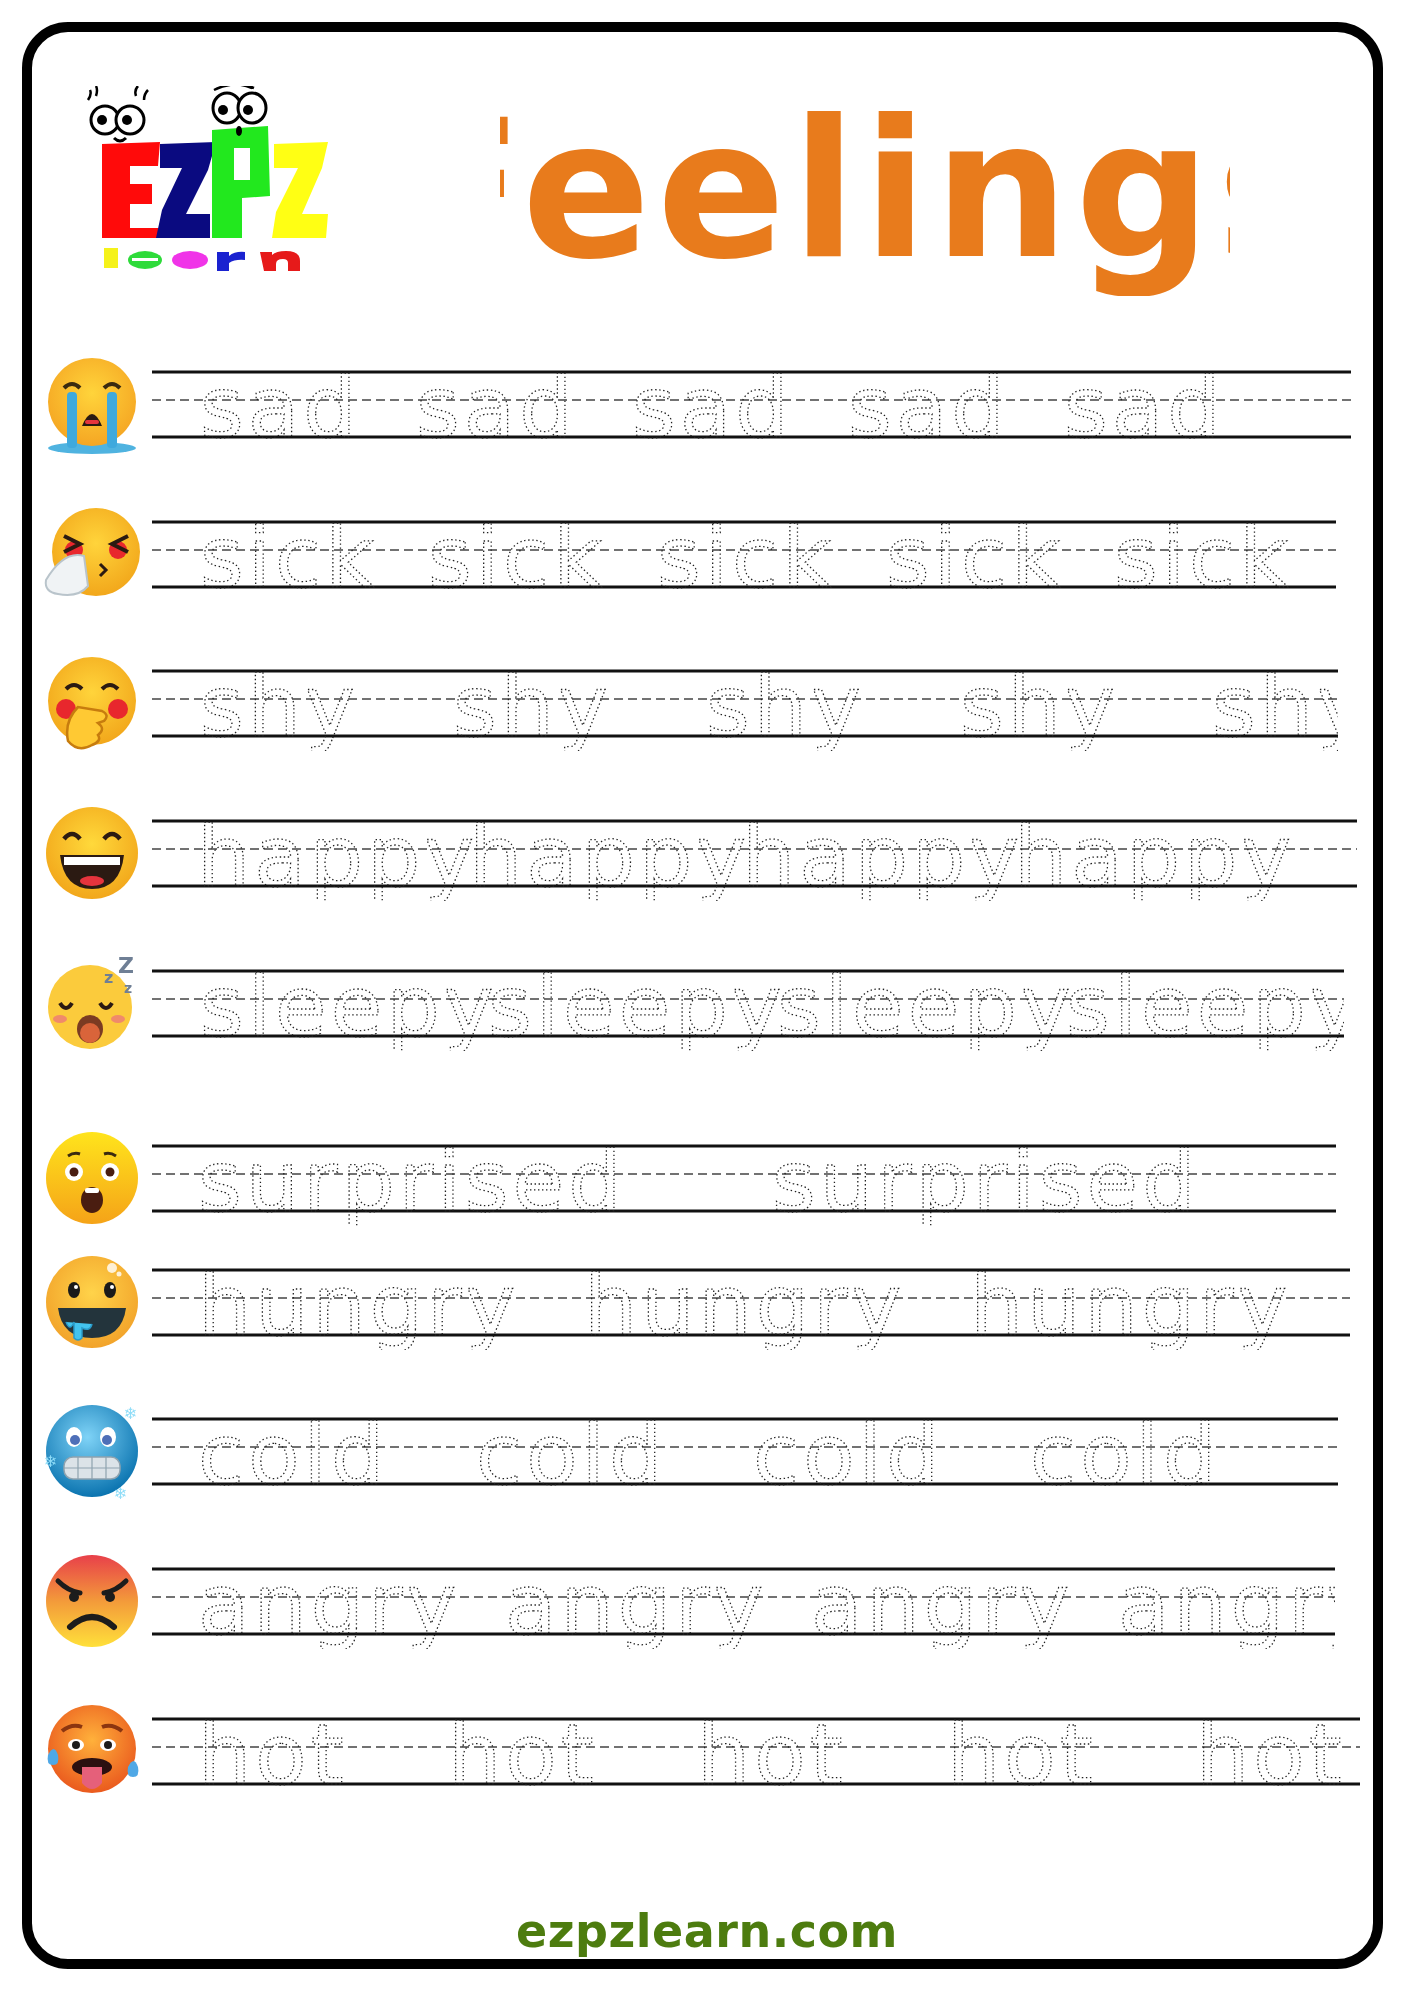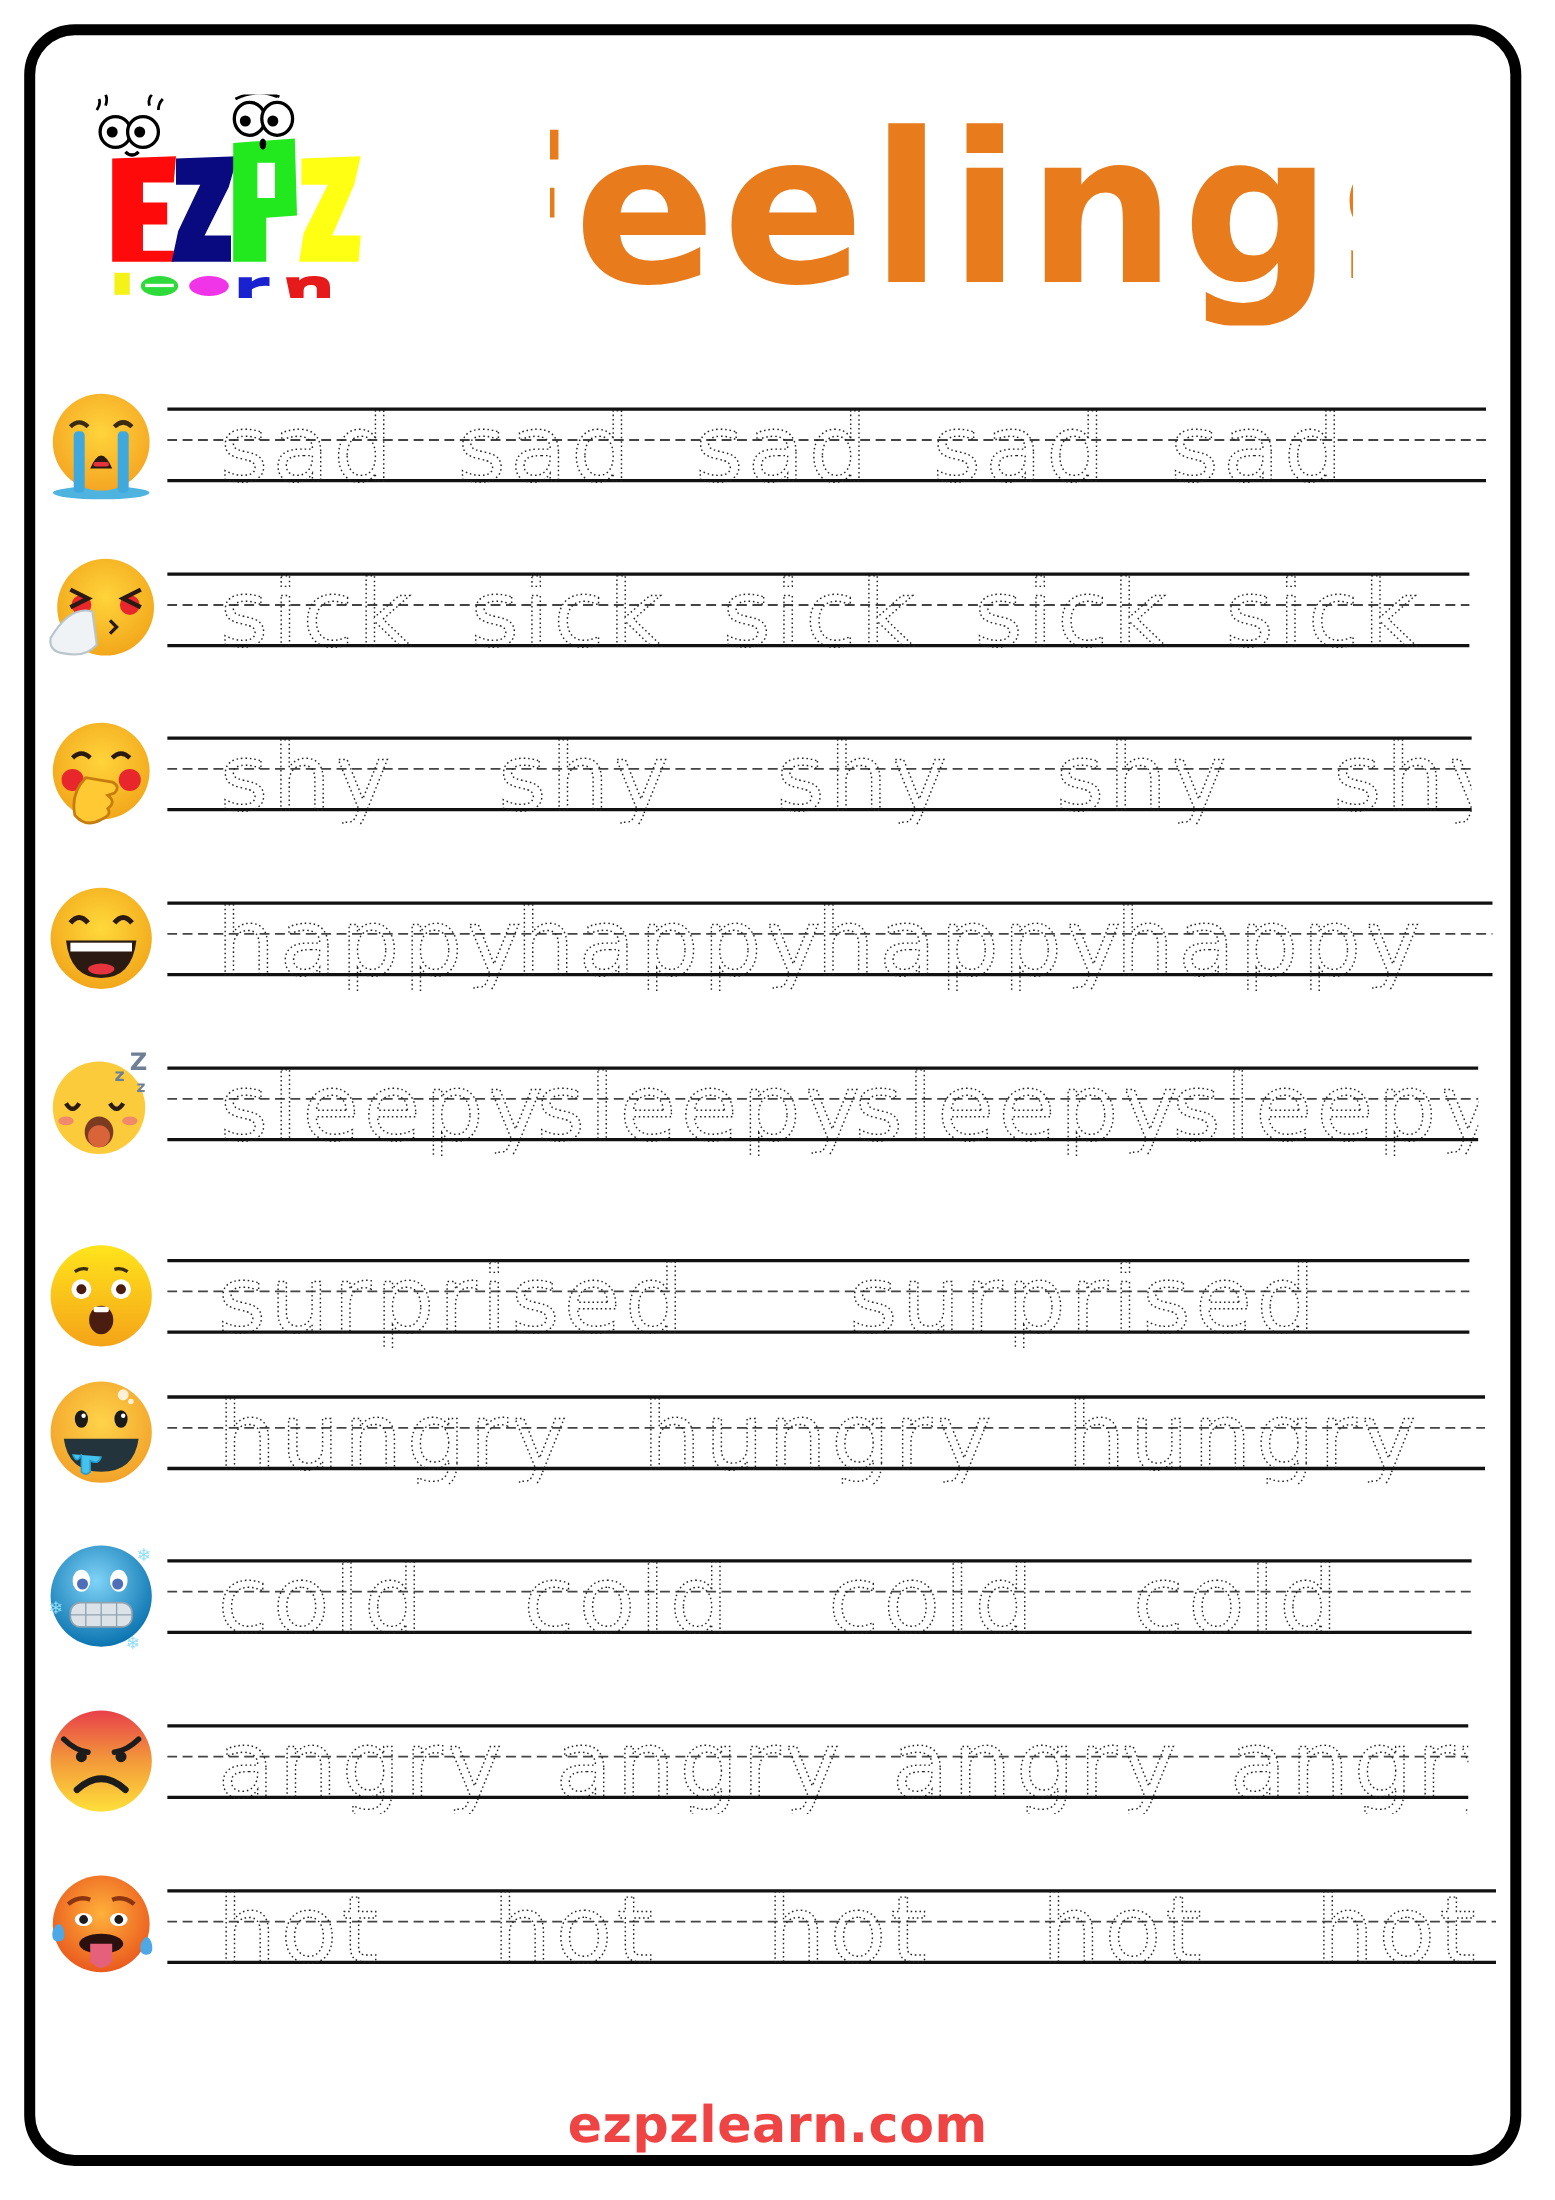--- a/index.html
+++ b/index.html
@@ -4,21 +4,21 @@
 <style>
   html,body{margin:0;padding:0;background:#fff;}
   body{width:1414px;height:2000px;position:relative;overflow:hidden;font-family:"DejaVu Sans",sans-serif;}
   .frame{position:absolute;left:22px;top:22px;width:1361px;height:1947px;border:10px solid #000;border-radius:46px;box-sizing:border-box;}
   .logo{position:absolute;left:82px;top:86px;width:275px;height:192px;}
   .title{position:absolute;left:500px;top:96px;width:730px;height:200px;}
   .title text{font-family:"DejaVu Sans",sans-serif;font-weight:bold;}
   .row{position:absolute;left:0;width:1414px;height:150px;}
   .emoji{position:absolute;left:42px;width:100px;height:100px;}
   .lines{position:absolute;left:152px;height:110px;}
-  .footer{position:absolute;left:0;width:1414px;top:1904px;text-align:center;font-family:"DejaVu Sans",sans-serif;font-weight:bold;font-size:46px;color:#ef4444;letter-spacing:0.5px;}
+  .footer{position:absolute;left:0;width:1414px;top:1904px;text-align:center;font-family:"DejaVu Sans",sans-serif;font-weight:bold;font-size:46px;color:#4d7c0f;letter-spacing:0.5px;}
 </style>
 </head>
 <body>
 
 <div class="frame"></div>
 
 <svg class="logo" viewBox="0 0 275 192" xmlns="http://www.w3.org/2000/svg">
 
   <path d="M20 58 L78 56 L76 80 L48 80 L48 98 L70 98 L70 118 L48 118 L48 142 L76 142 L76 152 L20 152 Z" fill="#FF0A0A"></path>
 

